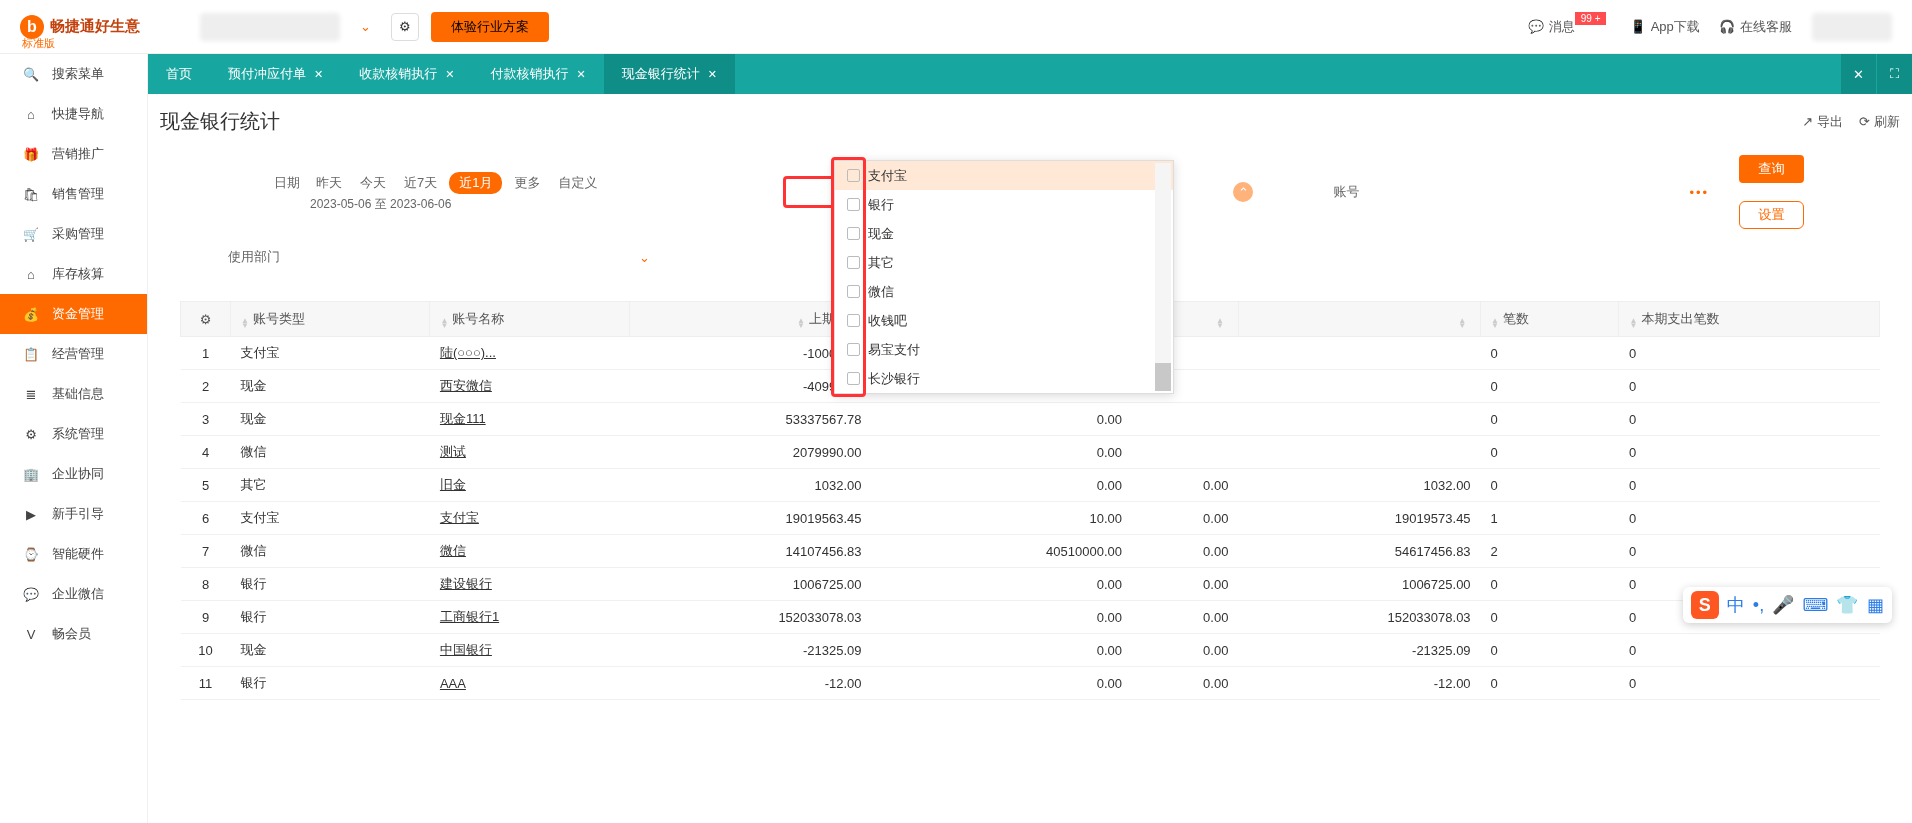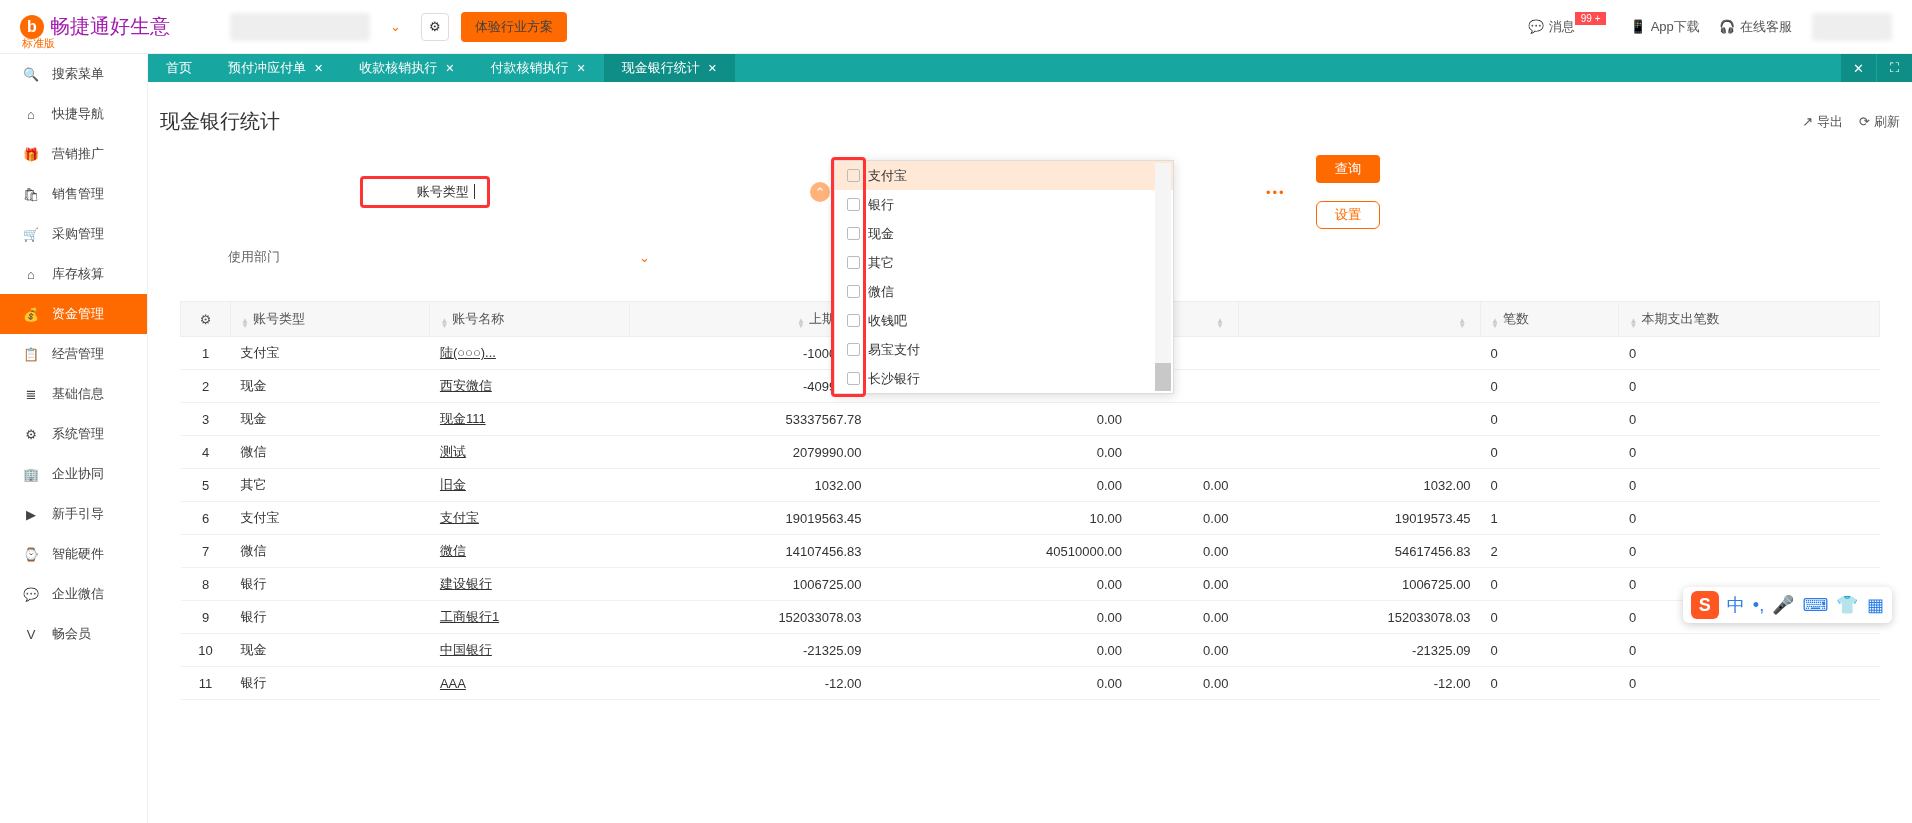--- a/index.html
+++ b/index.html
@@ -2,39 +2,39 @@
 <html><head>
 <meta charset="utf-8">
 <style>
 * { margin: 0; padding: 0; box-sizing: border-box; font-family: "Microsoft YaHei", Arial, sans-serif; }
 body { width: 1912px; height: 823px; background: #fff; overflow: hidden; font-size: 13px; color: #333; }
 
 
 .top-header { height: 54px; display: flex; align-items: center; padding: 0 20px; border-bottom: 1px solid #eee; }
 .logo { display: flex; align-items: center; gap: 6px; }
 .logo-icon { width: 24px; height: 24px; background: #ff6a00; border-radius: 50%; color: #fff; display: flex; align-items: center; justify-content: center; font-weight: bold; font-size: 16px; }
-.logo-text { color: #a21caf; font-size: 20px; font-weight: 400; }
+.logo-text { color: #c2410c; font-size: 15px; font-weight: 700; }
 .logo-sub { color: #ff6a00; font-size: 11px; position: absolute; top: 36px; left: 22px; }
 .header-blur1 { width: 140px; height: 28px; background: #eee; filter: blur(2px); margin-left: 60px; border-radius: 4px; }
 .header-dropdown { margin-left: 20px; color: #ff6a00; cursor: pointer; }
 .gear-btn { margin-left: 20px; width: 28px; height: 28px; border: 1px solid #ddd; border-radius: 4px; display: flex; align-items: center; justify-content: center; cursor: pointer; }
-.industry-btn { margin-left: 12px; background: #ff6a00; color: #404040; padding: 6px 14px; border-radius: 4px; border: none; cursor: pointer; font-size: 13px; }
+.industry-btn { margin-left: 12px; background: #ff6a00; color: #000000; padding: 6px 20px; border-radius: 4px; border: none; cursor: pointer; font-size: 13px; }
 .header-right { margin-left: auto; display: flex; align-items: center; gap: 20px; }
 .header-right-item { display: flex; align-items: center; gap: 4px; cursor: pointer; color: #555; font-size: 13px; }
 .badge { background: #ff4d4f; color: #fff; border-radius: 0; padding: 1px 6px; font-size: 10px; position: relative; top: -8px; left: -4px; }
 .header-blur2 { width: 80px; height: 28px; background: #eee; filter: blur(2px); border-radius: 4px; }
 
 
 .sidebar { position: absolute; left: 0; top: 54px; width: 148px; height: calc(100% - 54px); background: #fff; border-right: 1px solid #f0f0f0; }
 .sidebar-item { height: 40px; display: flex; align-items: center; padding-left: 22px; gap: 12px; cursor: pointer; color: #444; }
 .sidebar-item.active { background: #ff6a00; color: #fff; }
 .sidebar-icon { width: 18px; height: 18px; display: inline-flex; align-items: center; justify-content: center; }
 
 
-.tabs-bar { position: absolute; left: 148px; top: 54px; right: 0; height: 28px; background: #18a7a0; display: flex; align-items: stretch; }
+.tabs-bar { position: absolute; left: 148px; top: 54px; right: 0; height: 40px; background: #18a7a0; display: flex; align-items: stretch; }
 .tab { padding: 0 18px; display: flex; align-items: center; color: #fff; gap: 8px; cursor: pointer; font-size: 13px; }
 .tab.active { background: #0f8d87; }
 .tab-close { font-size: 11px; cursor: pointer; }
 .tabs-right { margin-left: auto; display: flex; }
 .tabs-right-btn { width: 36px; background: #0f8d87; color: #fff; display: flex; align-items: center; justify-content: center; cursor: pointer; border-left: 1px solid #18a7a0; }
 
 
 .content { position: absolute; left: 148px; top: 90px; right: 0; bottom: 0; padding: 18px 12px; }
 .page-title-row { display: flex; align-items: center; }
 .page-title { font-size: 20px; font-weight: 500; }
@@ -216,20 +216,34 @@
       </div>
       <div class="page-action">
         <span>⟳</span>
         <span>刷新</span>
       </div>
     </div>
   </div>
 
   <div class="filters">
     <div class="filter-row">
+      <div class="filter-block">
+        <div style="display:flex;align-items:center;">
+          <span class="filter-label">日期</span>
+          <div class="date-chips" id="date-chips">
+              <span class="date-chip">昨天</span>
+              <span class="date-chip">今天</span>
+              <span class="date-chip">近7天</span>
+              <span class="date-chip active">近1月</span>
+              <span class="date-chip">更多</span>
+              <span class="date-chip">自定义</span>
+            </div>
+        </div>
+        <div class="date-range" style="margin-left:70px;">2023-05-06 至 2023-06-06</div>
+      </div>
       <div class="account-type-box">
         <span>账号类型</span>
         <span style="border-left:1px solid #333;margin-left:2px;">&nbsp;</span>
       </div>
       <div class="collapse-btn">
         <span>⌃</span>
       </div>
       <span class="account-label">账号</span>
       <span class="more-dots">•••</span>
       <div style="display:flex;flex-direction:column;gap:18px;">

